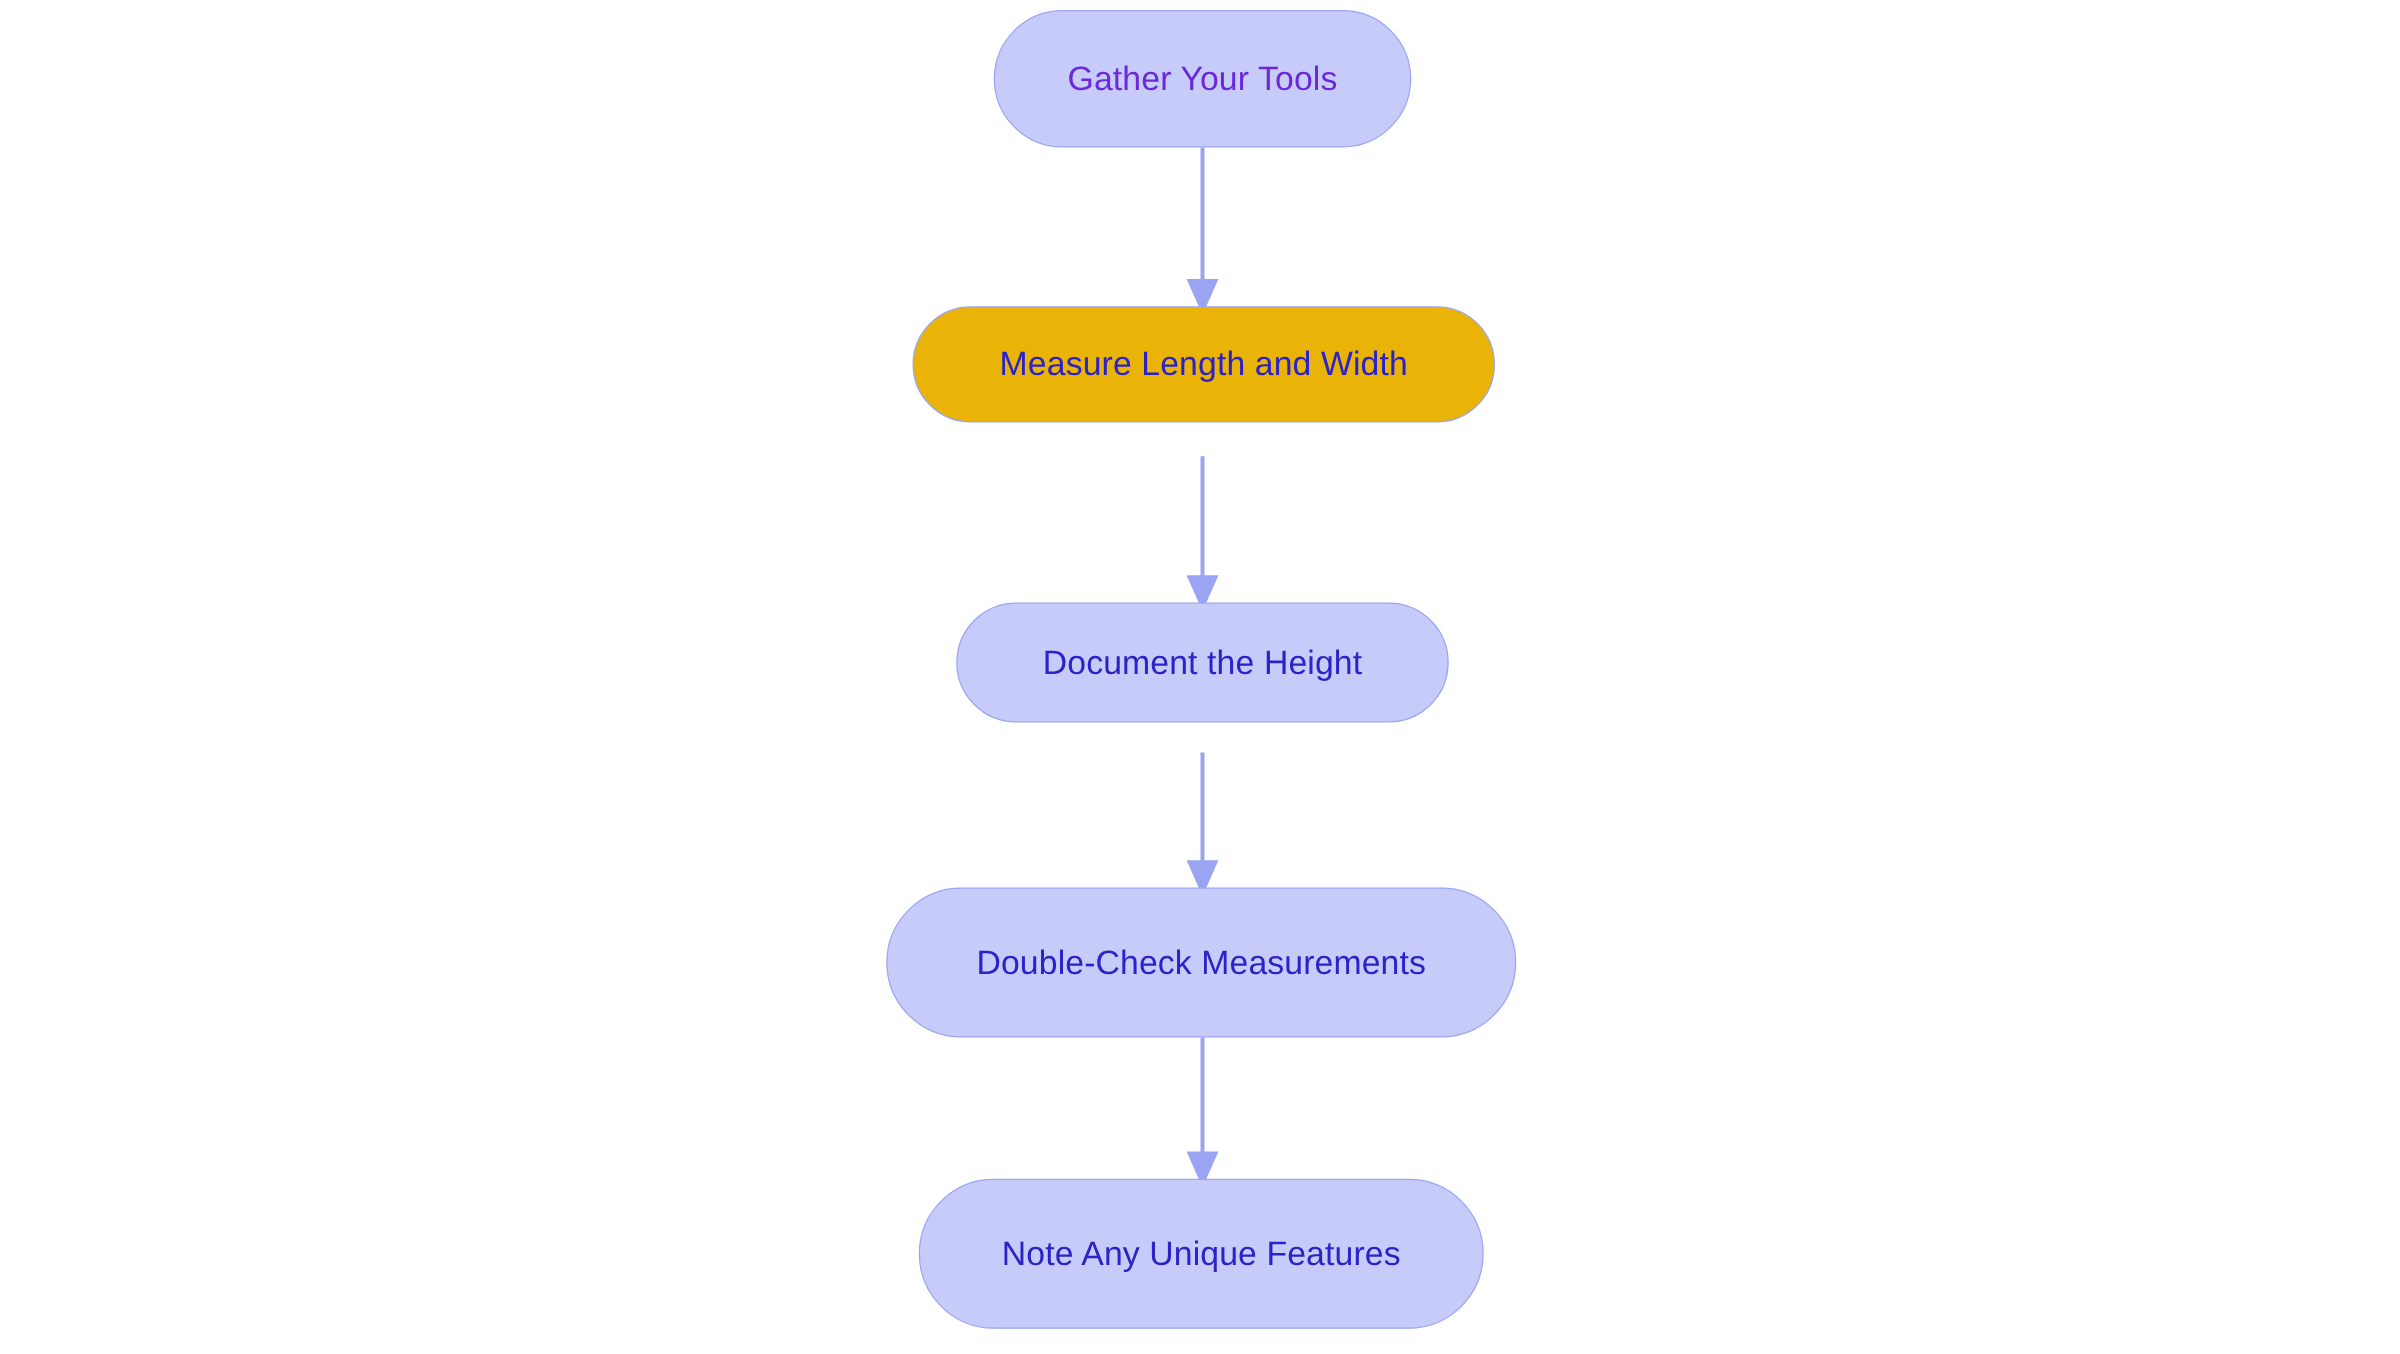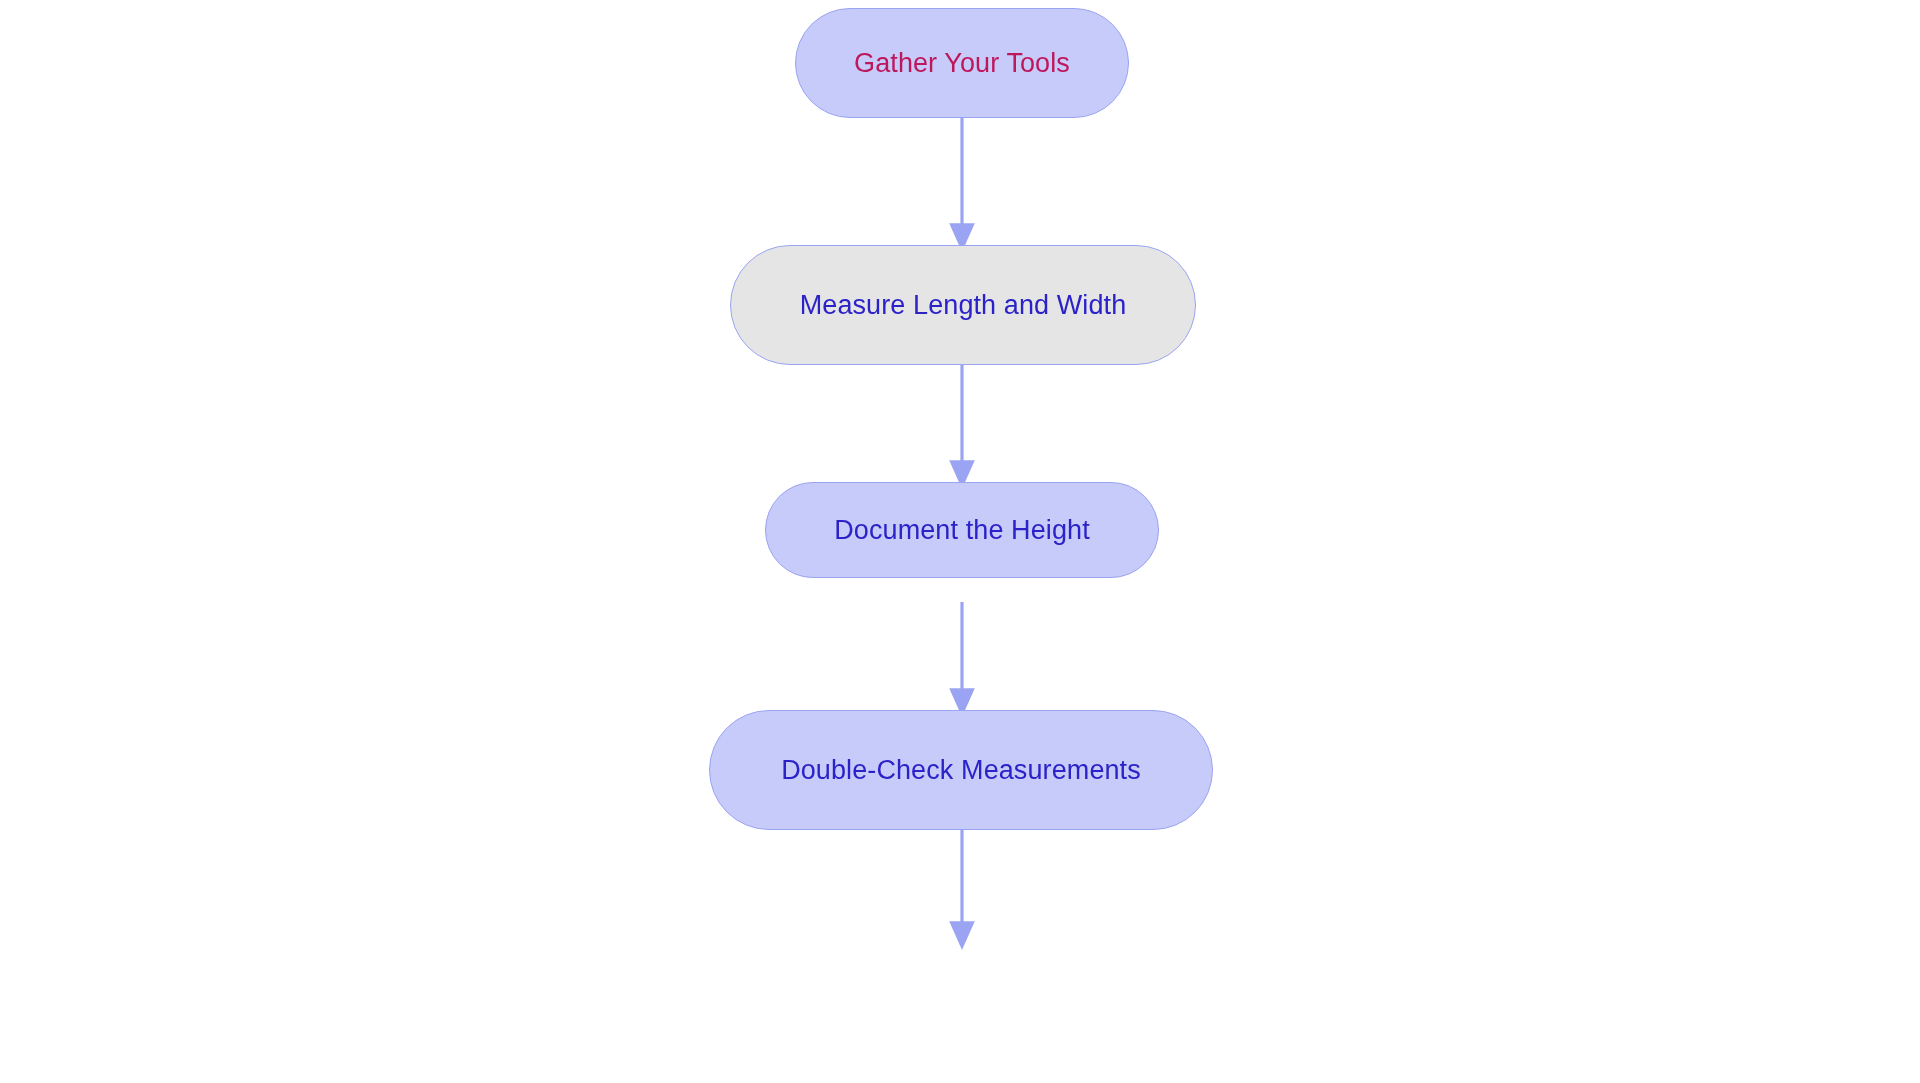--- a/index.html
+++ b/index.html
@@ -70,29 +70,32 @@
     </g>
     <g>
       <line x1="962" y1="602" x2="962" y2="692" stroke="#9aa4f2" stroke-width="3.2" marker-end="url(#arrowhead)"></line>
     </g>
     <g>
       <line x1="962" y1="830" x2="962" y2="925" stroke="#9aa4f2" stroke-width="3.2" marker-end="url(#arrowhead)"></line>
     </g>
   </svg>
 
   <div class="node" style="left: 795px; top: 8px; width: 334px; height: 110px; background: rgb(199, 203, 250); border-color: rgb(154, 164, 242);">
-    <span class="node-label" style="color: #be185d;">Gather Your Tools</span>
+    <span class="node-label" style="color: #6d28d9;">Gather Your Tools</span>
   </div>
 
-  <div class="node" style="left: 730px; top: 245px; width: 466px; height: 120px; background: #e5e5e5; border-color: rgb(154, 164, 242);">
+  <div class="node" style="left: 730px; top: 245px; width: 466px; height: 93px; background: #eab308; border-color: rgb(154, 164, 242);">
     <span class="node-label" style="color: rgb(43, 34, 200);">Measure Length and Width</span>
   </div>
 
   <div class="node" style="left: 765px; top: 482px; width: 394px; height: 96px; background: rgb(199, 203, 250); border-color: rgb(154, 164, 242);">
     <span class="node-label" style="color: rgb(43, 34, 200);">Document the Height</span>
   </div>
 
   <div class="node" style="left: 709px; top: 710px; width: 504px; height: 120px; background: rgb(199, 203, 250); border-color: rgb(154, 164, 242);">
     <span class="node-label" style="color: rgb(43, 34, 200); text-align: right;">Double-Check Measurements</span>
   </div>
 
+  <div class="node" style="left: 735px; top: 943px; width: 452px; height: 120px; background: rgb(199, 203, 250); border-color: rgb(154, 164, 242);">
+    <span class="node-label" style="color: rgb(43, 34, 200);">Note Any Unique Features</span>
+  </div>
 
 </div>
 
 </body></html>

